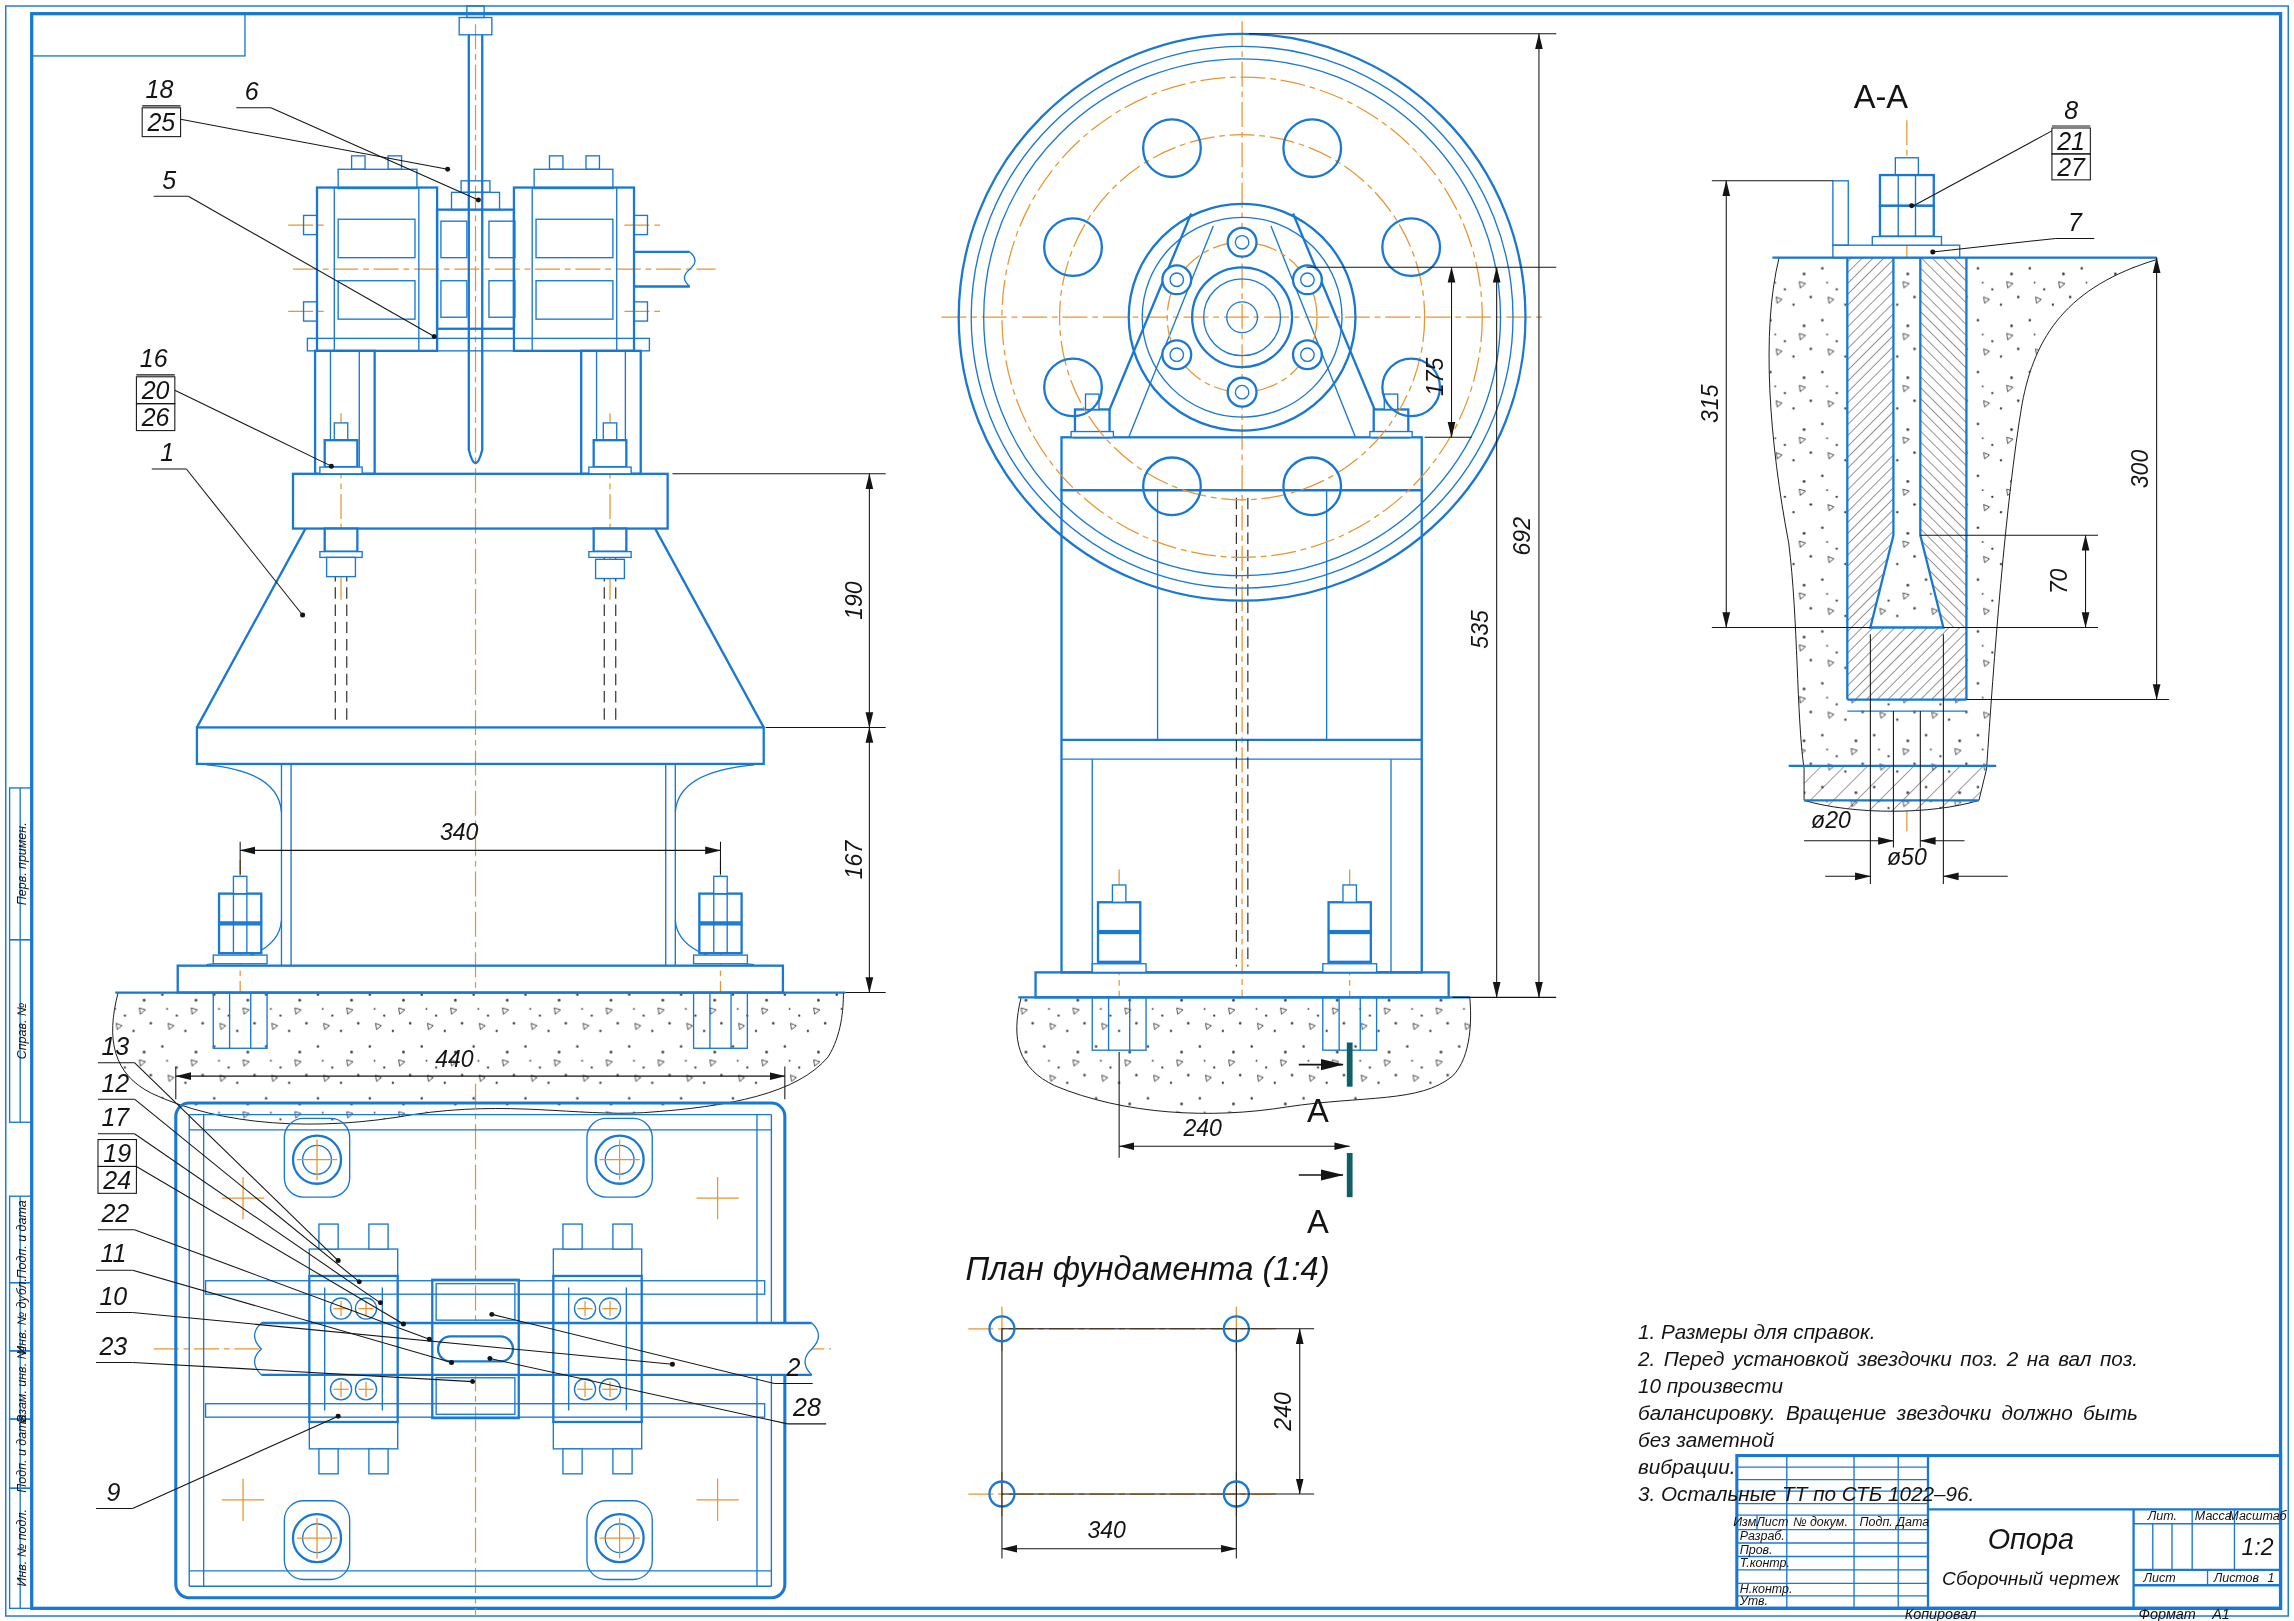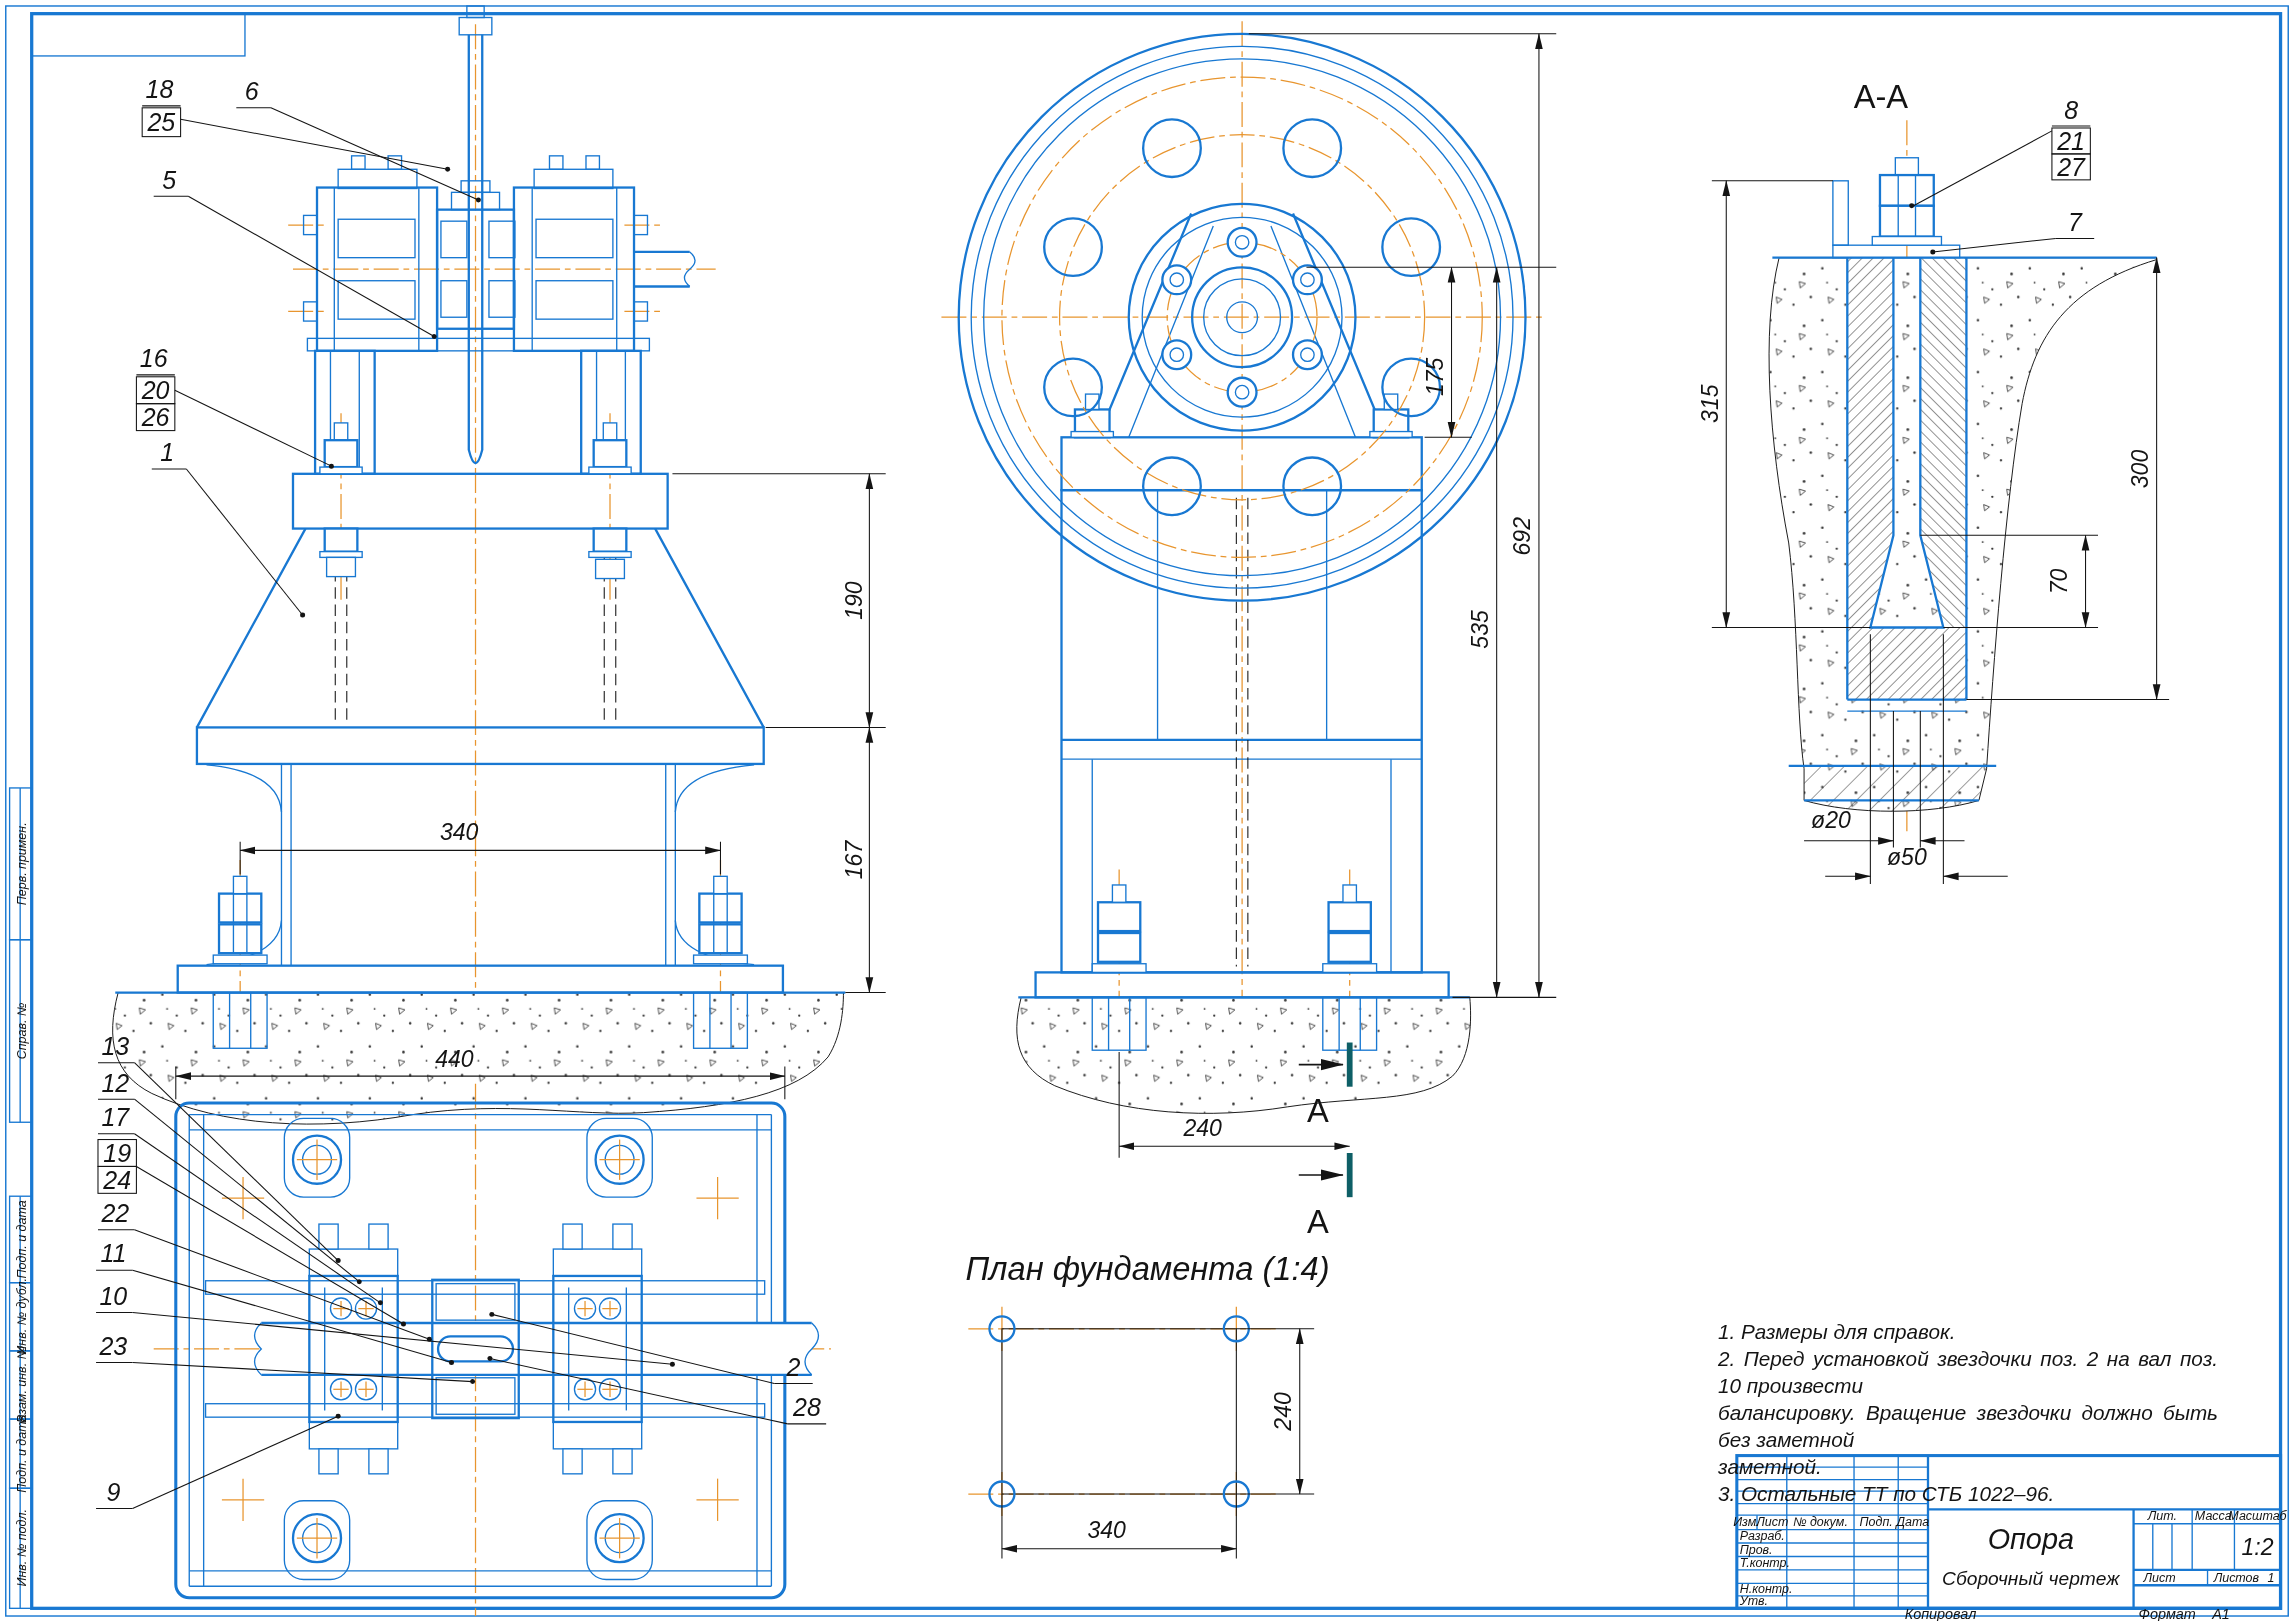--- a/index.html
+++ b/index.html
@@ -12,21 +12,21 @@
   .bf{stroke:#1878d2;fill:#fff;stroke-width:2.4;}
   .bf1{stroke:#1878d2;fill:#fff;stroke-width:1.4;}
   .k{stroke:#141414;fill:none;stroke-width:1.1;}
   .k2{stroke:#141414;fill:none;stroke-width:1.6;}
   .hid{stroke:#141414;fill:none;stroke-width:1.1;stroke-dasharray:12 6;}
   .o{stroke:#e8952e;fill:none;stroke-width:1.3;stroke-dasharray:26 5 6 5;}
   .os{stroke:#e8952e;fill:none;stroke-width:1.3;}
   .t13{font-size:13px;} .t15{font-size:15px;} .t20{font-size:20px;}
   .t24{font-size:24px;} .t26{font-size:26px;} .t30{font-size:30px;} .t34{font-size:34px;}
   .noi{font-style:normal;}
-  #notes{position:absolute;left:1718px;top:1318px;width:500px;color:#141414;
+  #notes{position:absolute;left:1638px;top:1318px;width:500px;color:#141414;
          font-style:italic;font-size:20.7px;line-height:27px;}
   #notes .j{text-align:justify;font-style:italic;}
 </style>
 </head>
 <body>
 
 <div id="sheet">
 
 <svg width="2294" height="1622" viewBox="0 0 2388 1688" xmlns="http://www.w3.org/2000/svg">
 <defs>
@@ -688,18 +688,18 @@
   <text class="t15" x="2256" y="1685" text-anchor="middle">Формат</text>
   <text class="t15" x="2312" y="1685" text-anchor="middle">A1</text>
 </g>
 </svg>
 
 
 <div id="notes">
   <div>1. Размеры для справок.</div>
   <div class="j">2. Перед установкой звездочки поз. 2 на вал поз. 10 произвести</div>
   <div class="j">балансировку. Вращение звездочки должно быть без заметной</div>
-  <div>заметной.</div>
+  <div>вибрации.</div>
   <div>3. Остальные ТТ по СТБ 1022–96.</div>
 </div>
 
 </div>
 
 
 </body></html>

